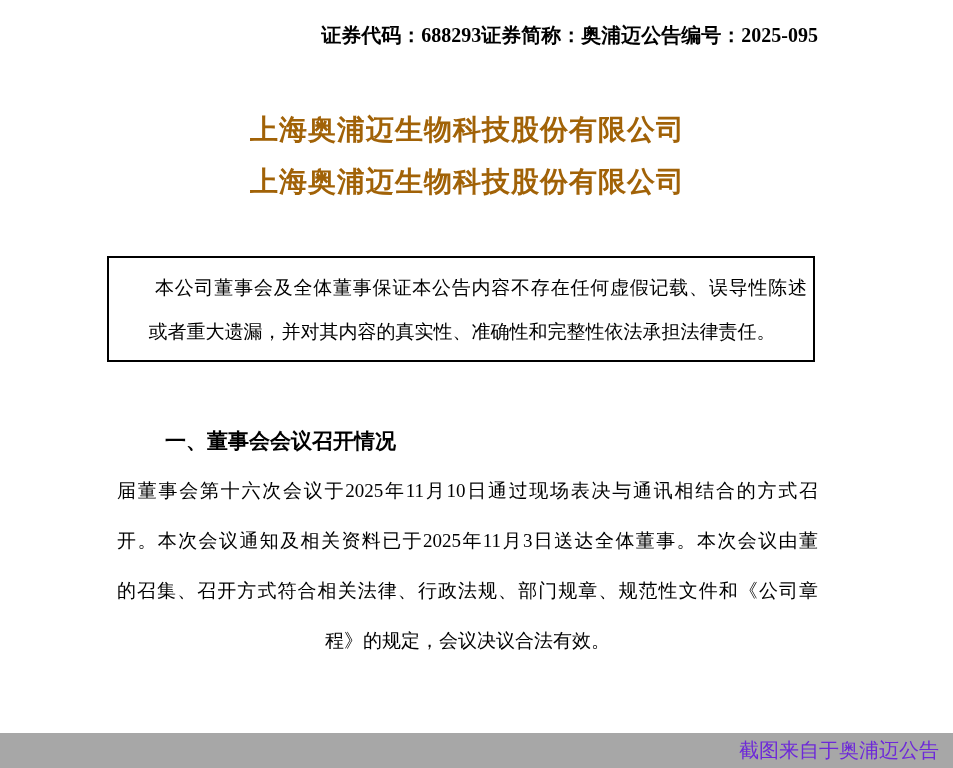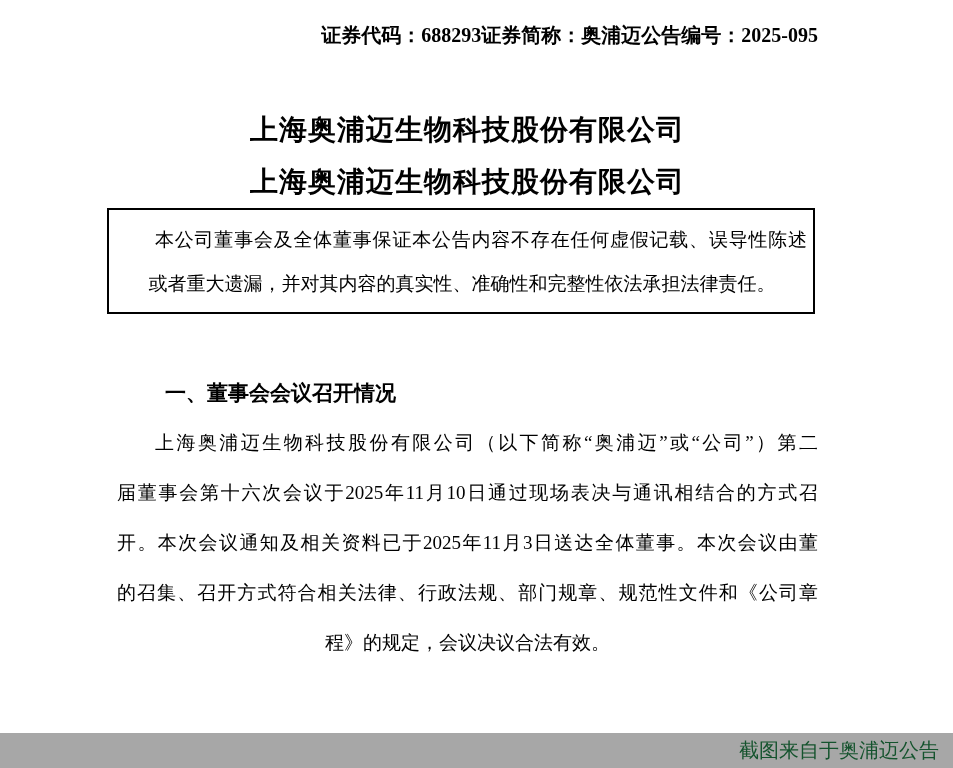--- a/index.html
+++ b/index.html
@@ -25,29 +25,30 @@
     justify-content: flex-end;
     align-items: baseline;
     font-weight: bold;
     font-size: 20px;
     font-family: "Liberation Serif", "DejaVu Serif", serif;
   }
   
   .title-block {
     margin-top: 55px;
     text-align: center;
-    color: #000000;
+    color: #a16207;
     font-weight: bold;
     font-size: 28px;
     line-height: 52px;
     font-family: "Liberation Sans", "DejaVu Sans", sans-serif;
     letter-spacing: 1px;
   }
   
   .declaration-box {
+    margin-top: 48px;
     margin-left: -10px;
     width: 708px;
     border: 2px solid #000000;
     padding: 8px 6px 6px 8px;
     font-size: 19px;
     line-height: 44px;
   }
   .jline {
     text-align: justify;
     text-align-last: justify;
@@ -71,21 +72,21 @@
   .body-para .line { min-height: 50px; }
   .leftline { text-align: center; }
   
   .watermark-bar {
     position: absolute;
     left: 0;
     bottom: 0;
     width: 953px;
     height: 35px;
     background: rgba(152, 152, 152, 0.85);
-    color: #14532d;
+    color: #6d28d9;
     font-size: 20px;
     line-height: 35px;
     text-align: right;
     padding-right: 14px;
     font-family: "Liberation Sans", "DejaVu Sans", sans-serif;
   }
 </style>
 </head>
 <body>
 
@@ -103,21 +104,20 @@
   </div>
 
   <div class="declaration-box">
     <div class="jline indent">本公司董事会及全体董事保证本公告内容不存在任何虚假记载、误导性陈述</div>
     <div class="leftline">或者重大遗漏，并对其内容的真实性、准确性和完整性依法承担法律责任。</div>
   </div>
 
   <div class="sec-heading">一、董事会会议召开情况</div>
 
   <div class="body-para">
-    <div class="line jline indent">上海奥浦迈生物科技股份有限公司（以下简称“奥浦迈”或“公司”）第二</div>
     <div class="line jline">届董事会第十六次会议于2025年11月10日通过现场表决与通讯相结合的方式召</div>
     <div class="line jline">开。本次会议通知及相关资料已于2025年11月3日送达全体董事。本次会议由董</div>
     <div class="line jline">的召集、召开方式符合相关法律、行政法规、部门规章、规范性文件和《公司章</div>
     <div class="line leftline">程》的规定，会议决议合法有效。</div>
   </div>
 
 </div>
 
 <div class="watermark-bar">
   <span>截图来自于奥浦迈公告</span>

